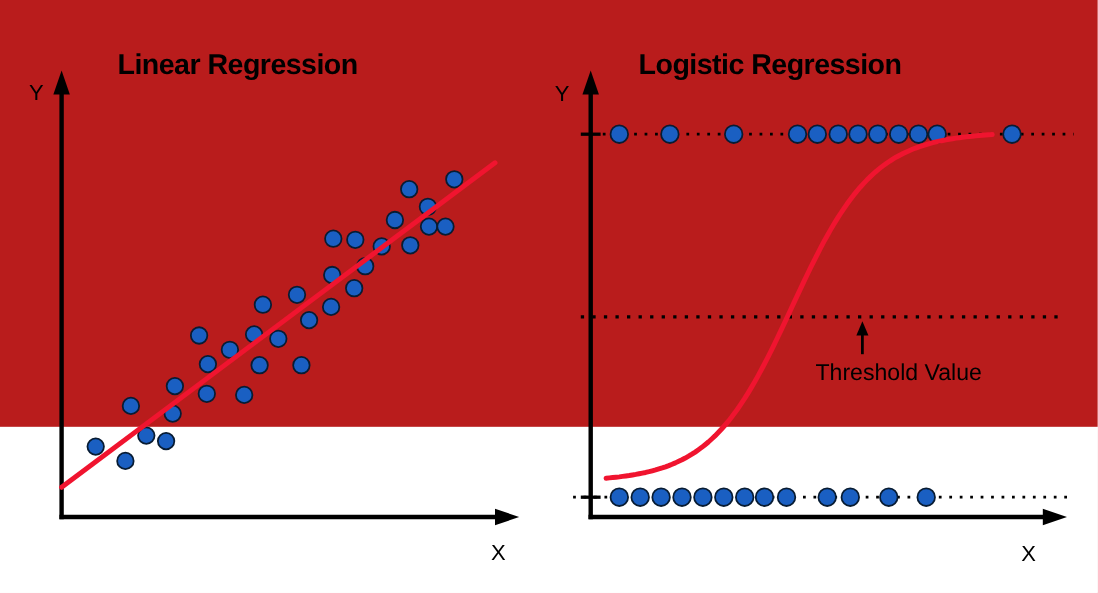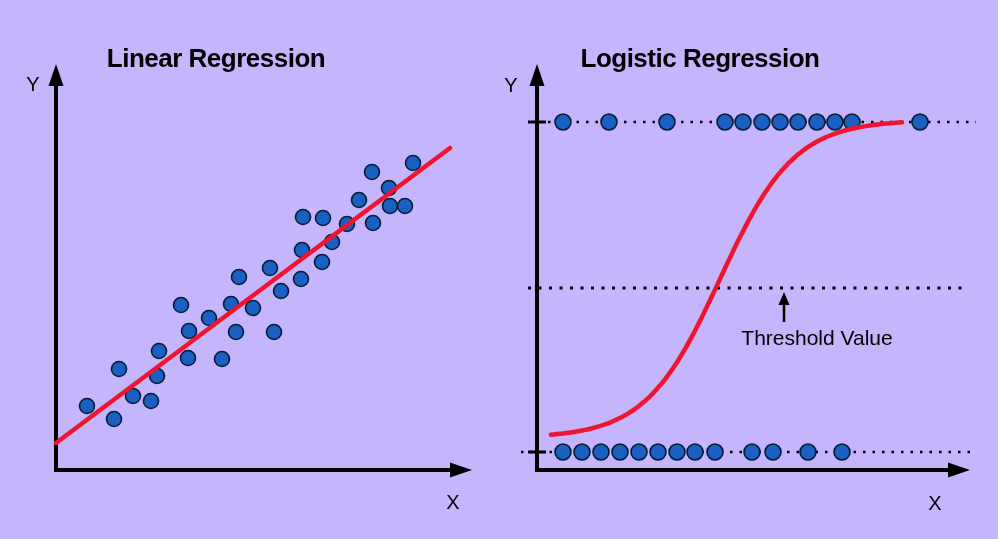--- a/index.html
+++ b/index.html
@@ -7,22 +7,22 @@
     padding: 0;
     background: #ffffff;
     width: 998px;
     height: 539px;
     overflow: hidden;
     font-family: "Liberation Sans", sans-serif;
   }
   #stage {
     position: relative;
     width: 998px;
-    height: 539px;
-    background: #c4b5fd;
+    height: 388px;
+    background: #b91c1c;
   }
   svg text {
     fill: #000000;
     font-family: "Liberation Sans", sans-serif;
   }
   .title {
     font-size: 26px;
     font-weight: 700;
     letter-spacing: -0.5px;
     text-anchor: middle;

